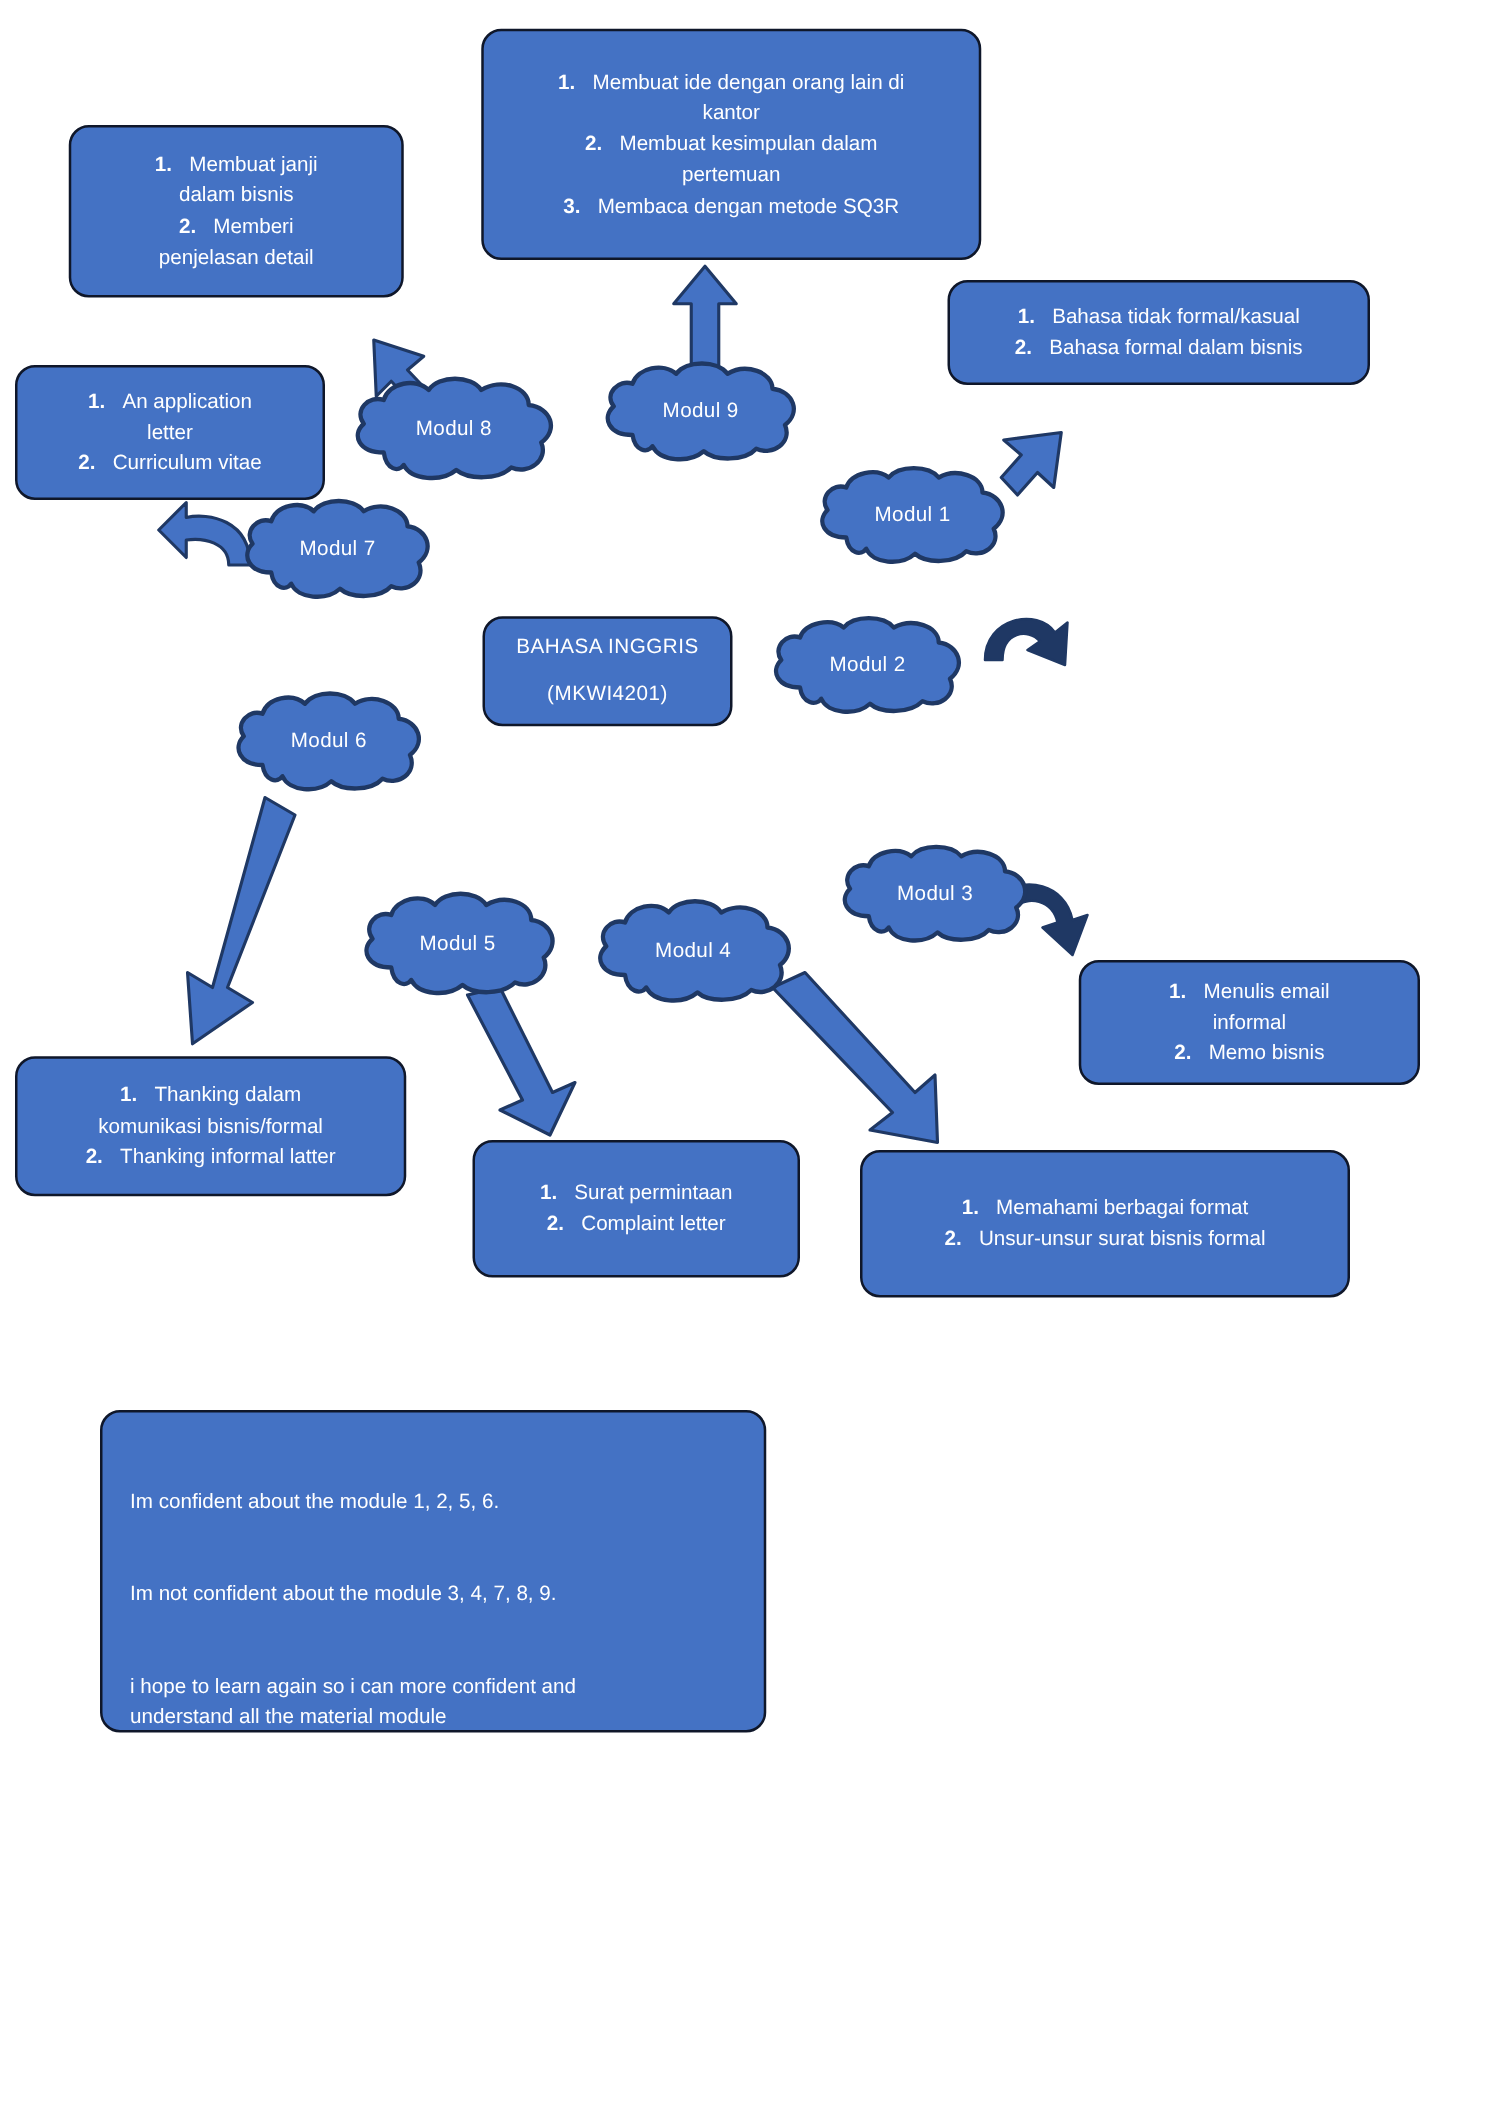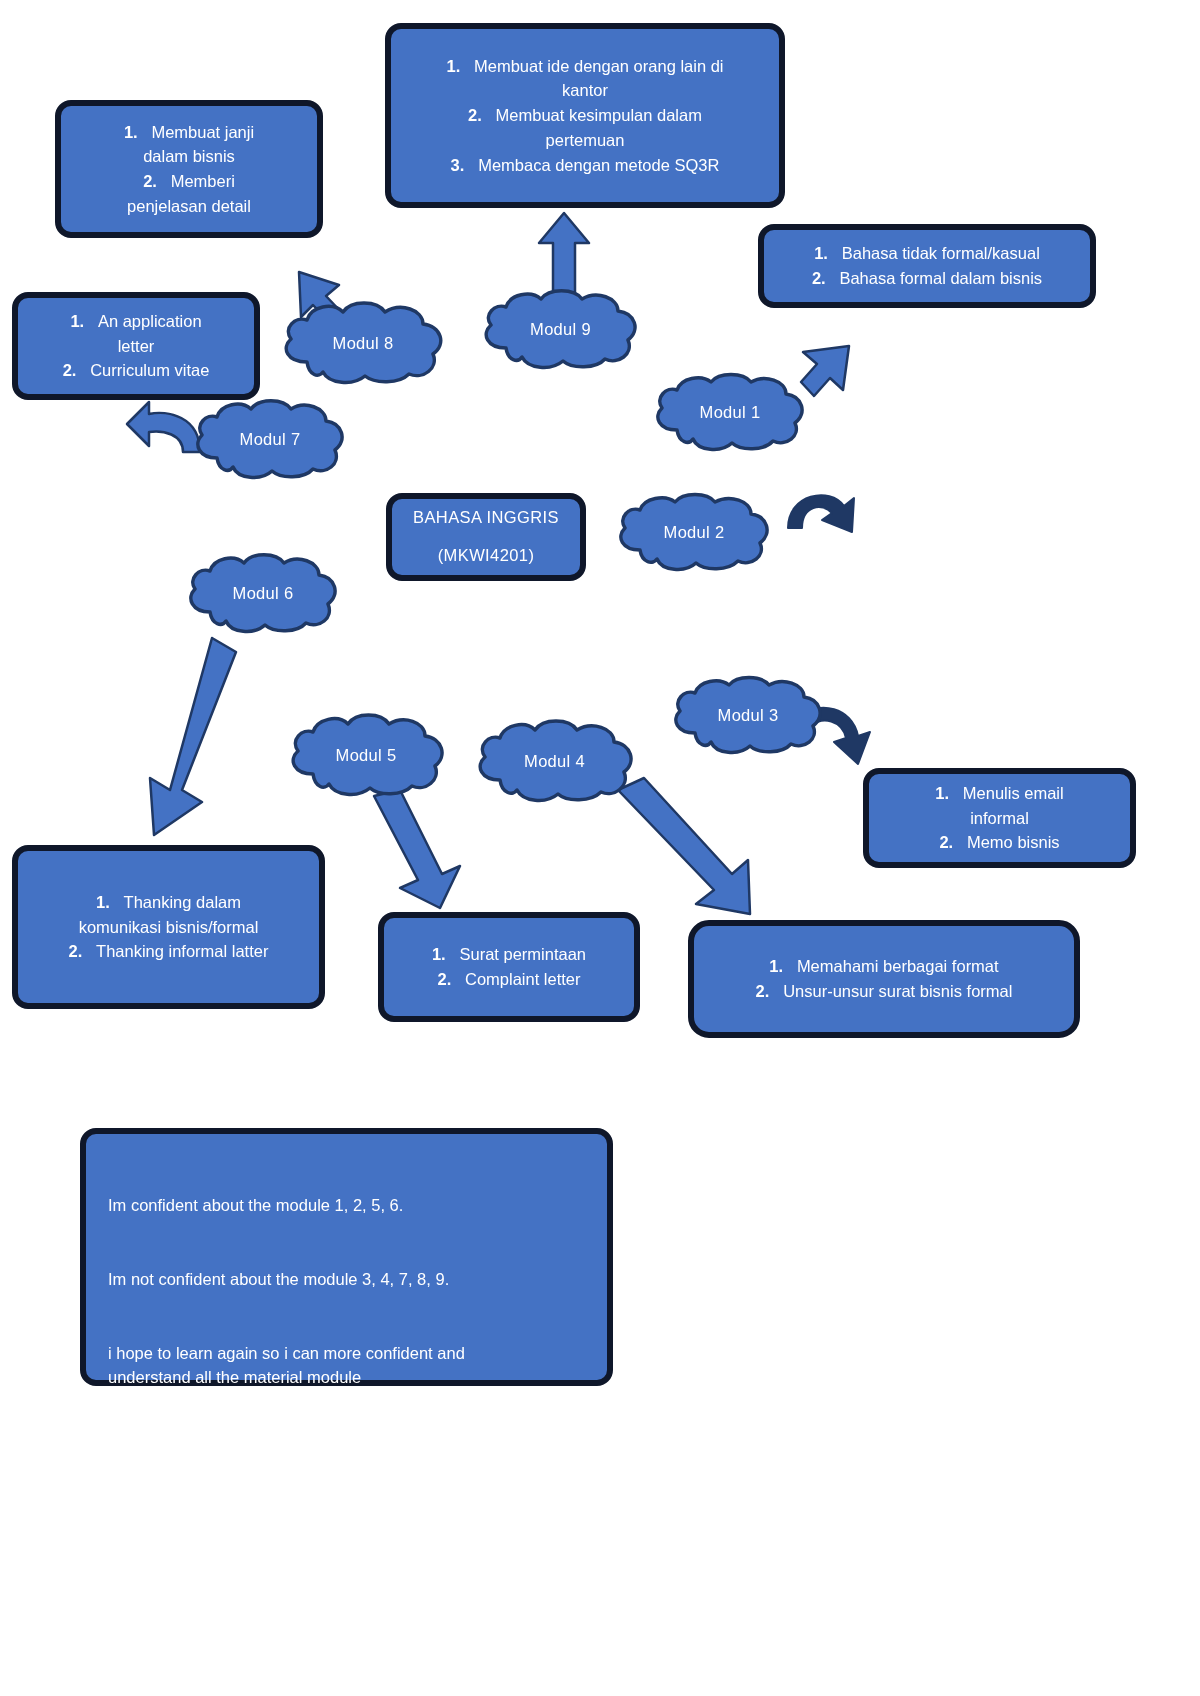--- a/index.html
+++ b/index.html
@@ -17,21 +17,21 @@
     height: 1696px;
     background: #ffffff;
     overflow: hidden;
   }
 
   
   .rbox {
     position: absolute;
     box-sizing: border-box;
     background: #4472c4;
-    border: 6px solid #0f172a;
+    border: 2px solid #0f172a;
     border-radius: 16px;
     color: #ffffff;
     display: flex;
     flex-direction: column;
     align-items: center;
     justify-content: center;
     text-align: center;
     line-height: 1.5;
     font-size: 16.5px;
     padding: 6px 14px;
@@ -177,32 +177,32 @@
     <span class="ln">(MKWI4201)</span>
   </div>
 
 
   <div class="rbox" style="left:827px; top:768px; width:273px; height:100px;margin-left:36px;">
     <span class="ln"><span class="num">1.</span>&nbsp;&nbsp;&nbsp;<span>Menulis email</span></span>
     <span class="ln"><span>informal</span></span>
     <span class="ln"><span class="num">2.</span>&nbsp;&nbsp;&nbsp;<span>Memo bisnis</span></span>
   </div>
 
-  <div class="rbox" style="left:12px; top:845px; width:313px; height:164px;">
+  <div class="rbox" style="left:12px; top:845px; width:313px; height:112px;">
     <span class="ln"><span class="num">1.</span>&nbsp;&nbsp;&nbsp;<span>Thanking dalam</span></span>
     <span class="ln"><span>komunikasi bisnis/formal</span></span>
     <span class="ln"><span class="num">2.</span>&nbsp;&nbsp;&nbsp;<span>Thanking informal latter</span></span>
   </div>
 
   <div class="rbox" style="left:378px; top:912px; width:262px; height:110px;">
     <span class="ln"><span class="num">1.</span>&nbsp;&nbsp;&nbsp;<span>Surat permintaan</span></span>
     <span class="ln"><span class="num">2.</span>&nbsp;&nbsp;&nbsp;<span>Complaint letter</span></span>
   </div>
 
-  <div class="rbox" style="left:688px; top:920px; width:392px; height:118px;border-radius:21px;">
+  <div class="rbox" style="left:688px; top:920px; width:392px; height:118px;">
     <span class="ln"><span class="num">1.</span>&nbsp;&nbsp;&nbsp;<span>Memahami berbagai format</span></span>
     <span class="ln"><span class="num">2.</span>&nbsp;&nbsp;&nbsp;<span>Unsur-unsur surat bisnis formal</span></span>
   </div>
 
   <div class="rbox noteboxtxt" style="left:80px; top:1128px; width:533px; height:258px;">
     <span class="ln">Im confident about the module 1, 2, 5, 6.</span>
     <span class="ln">Im not confident about the module 3, 4, 7, 8, 9.</span>
     <span class="ln" style="max-width:420px;">i hope to learn again so i can more confident and understand all the material module</span>
   </div>
 

